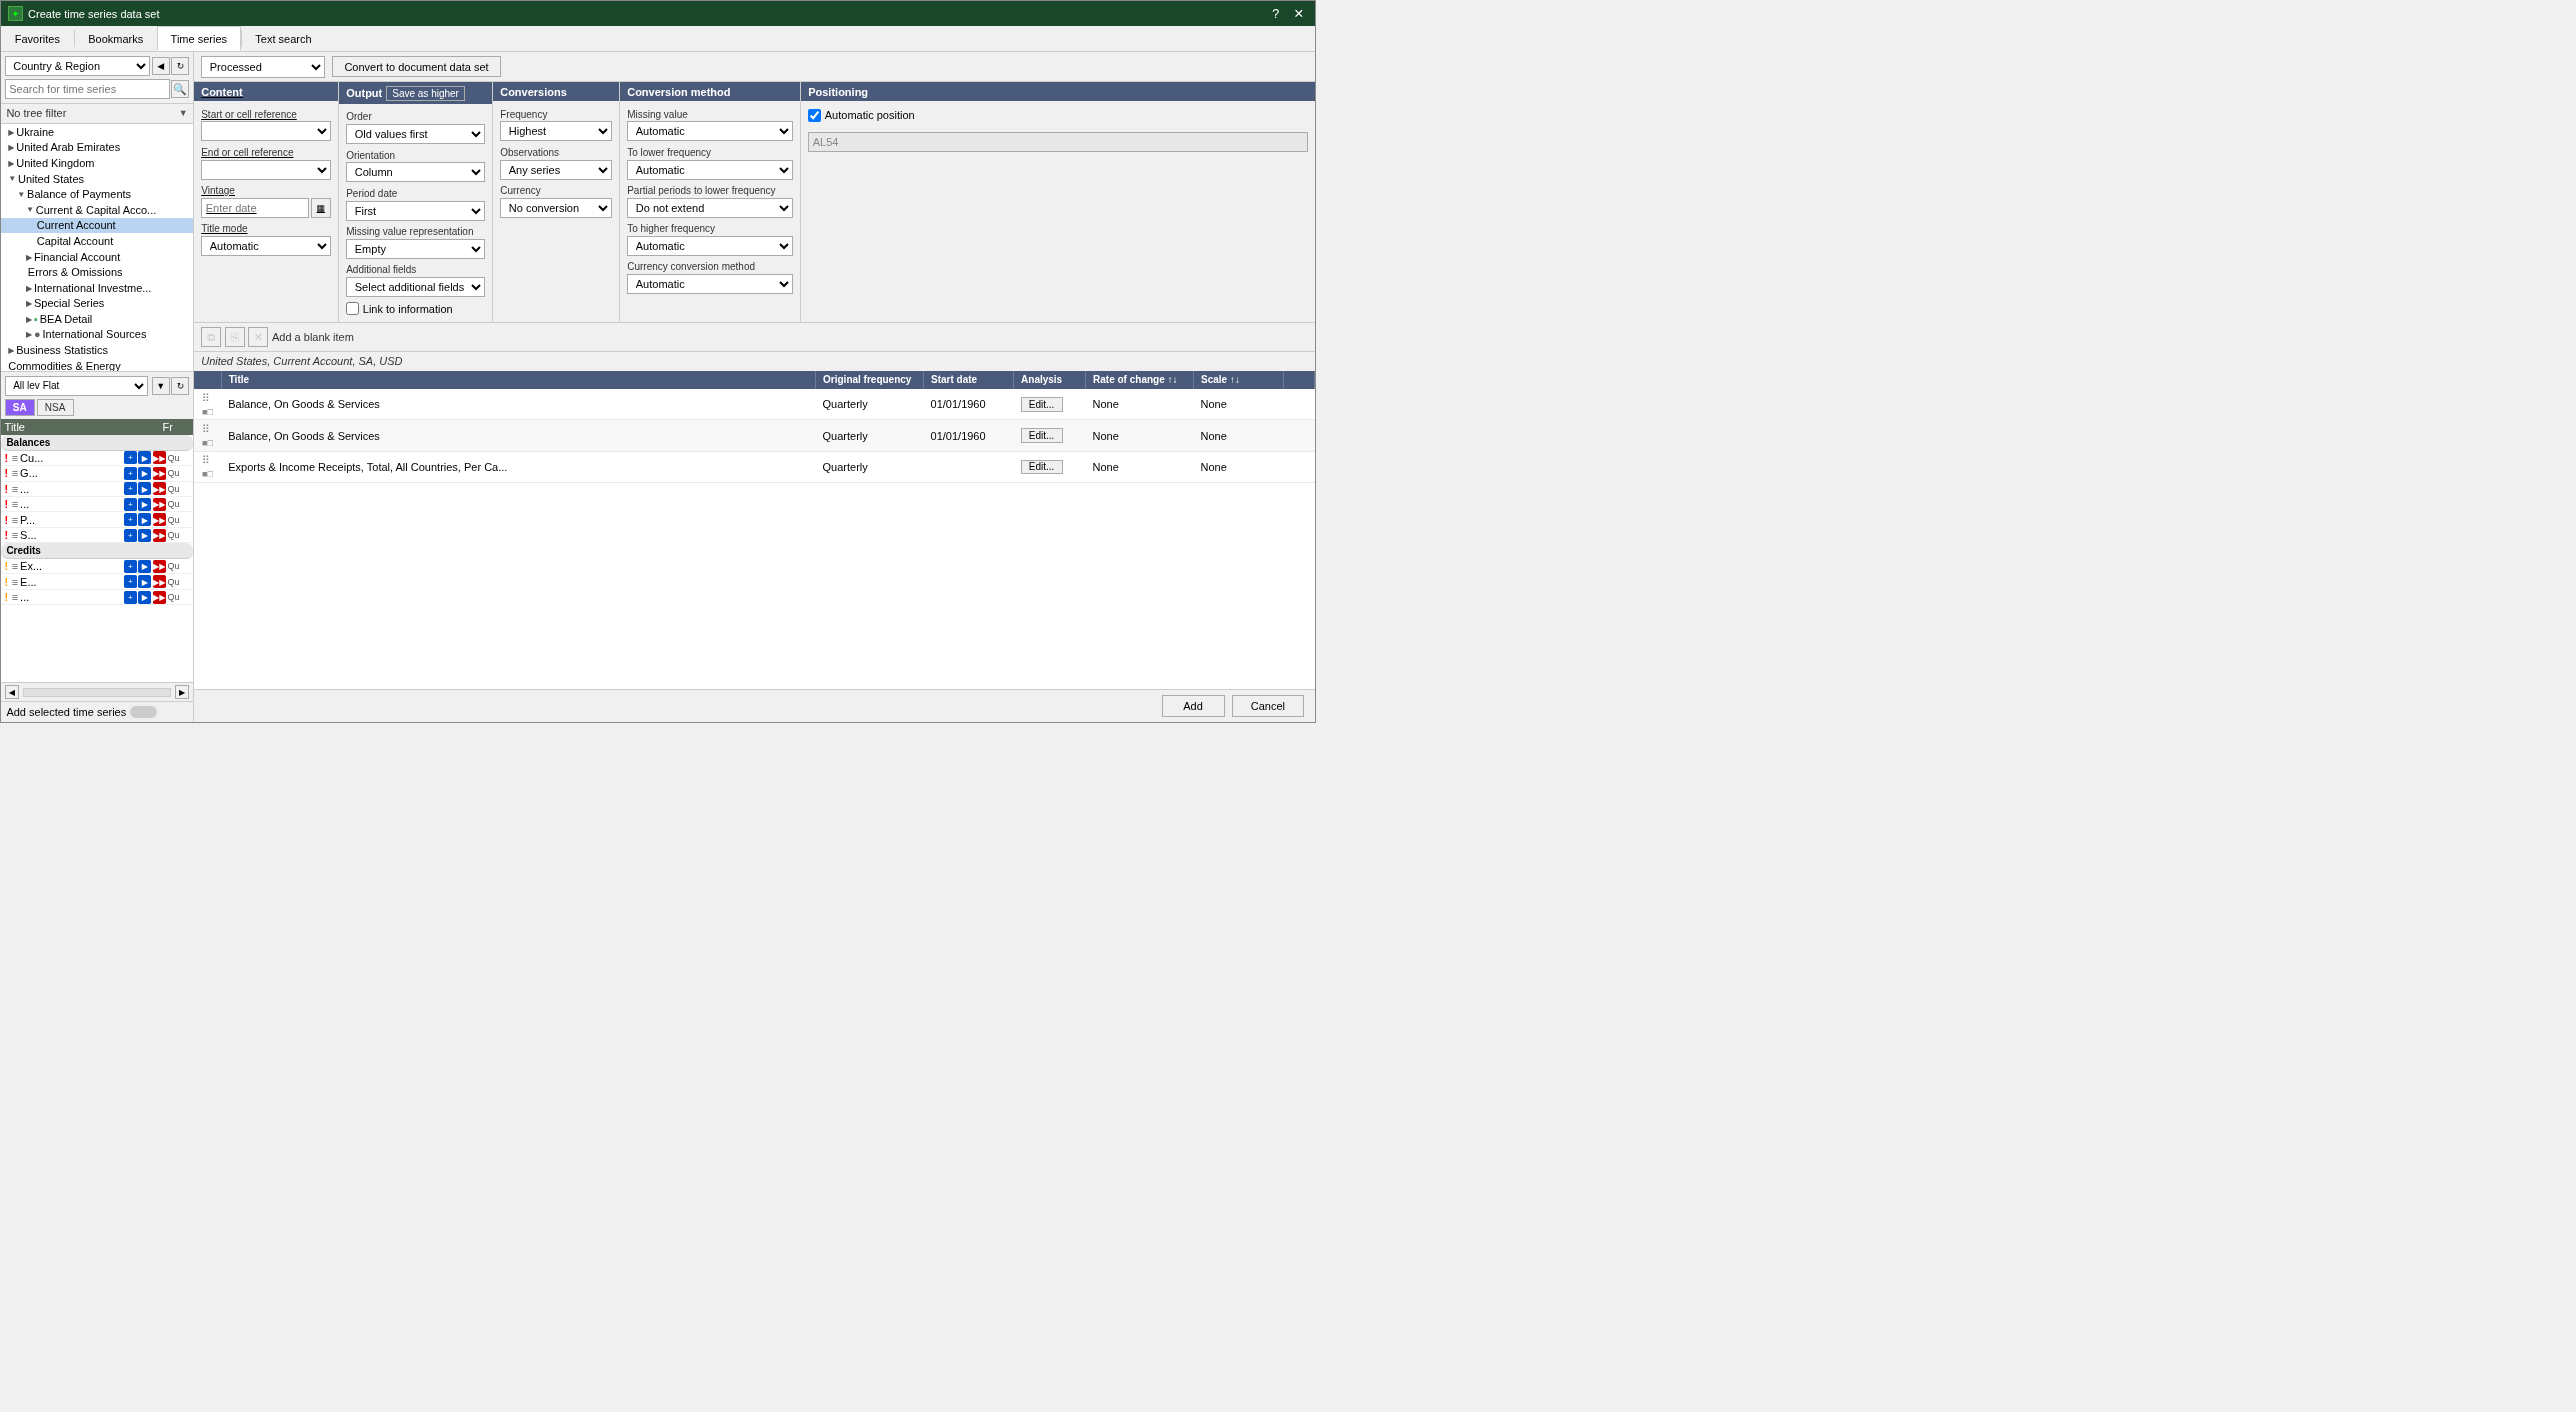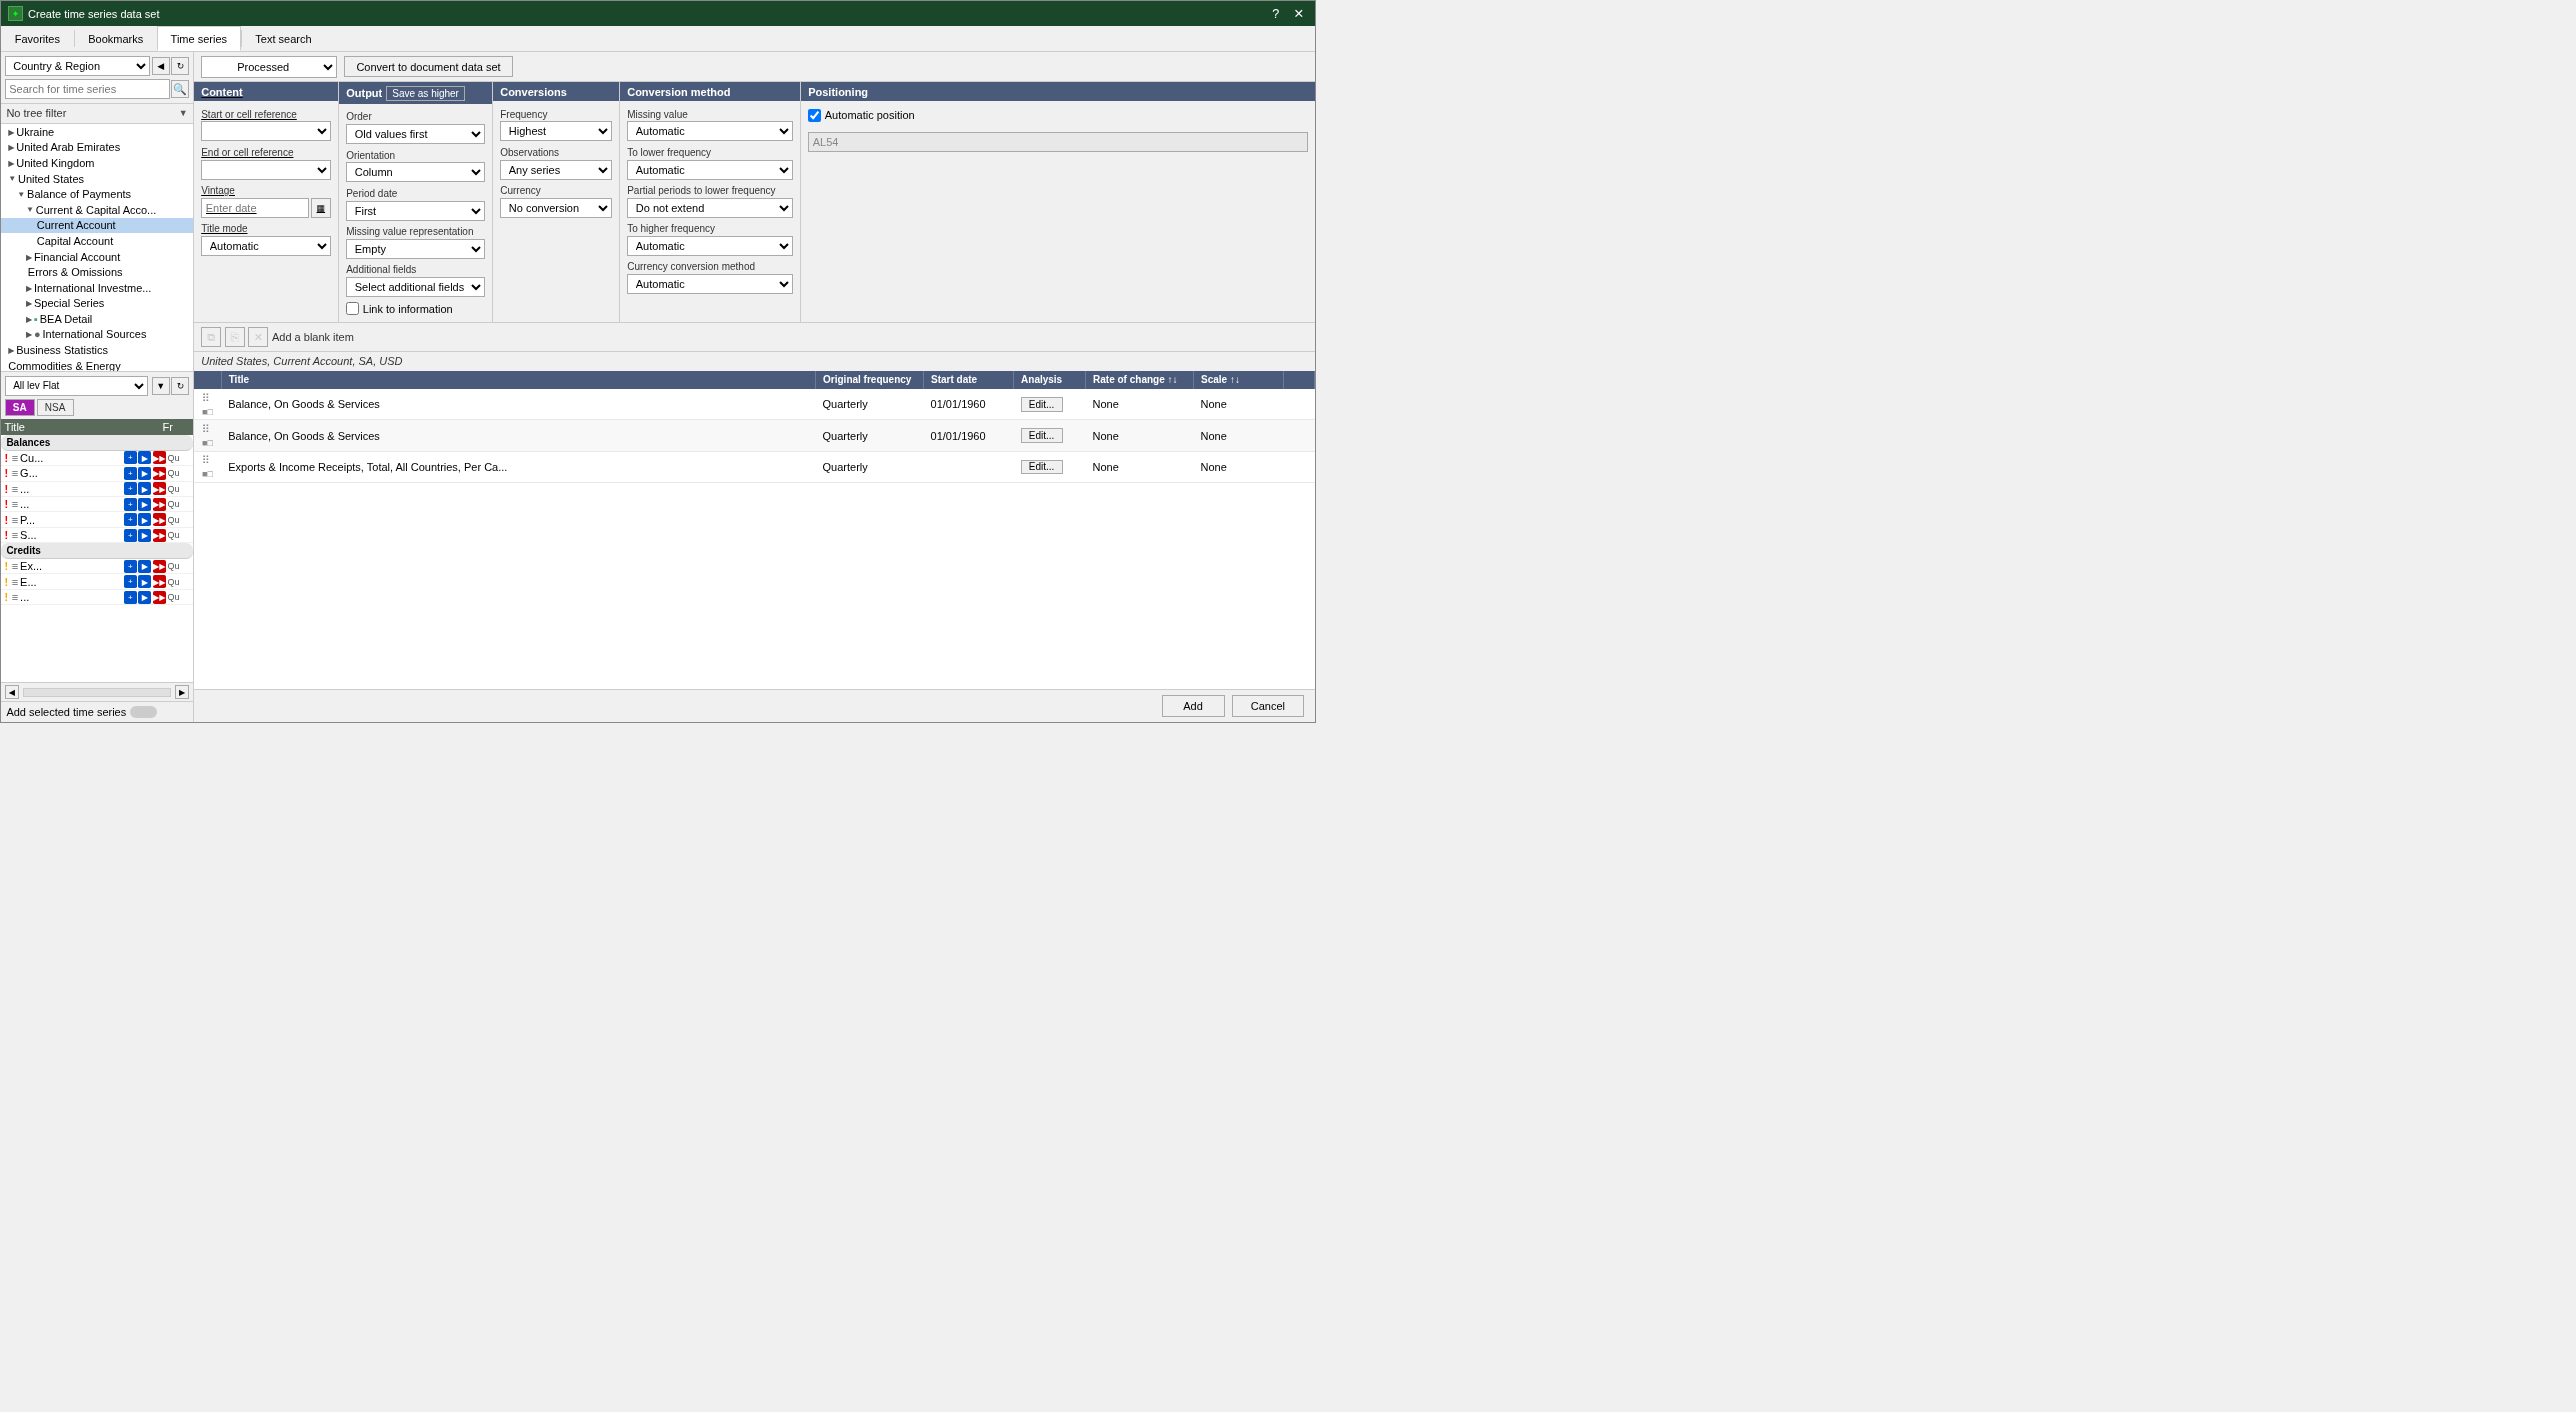--- a/index.html
+++ b/index.html
@@ -40,21 +40,21 @@
     .tree-item.selected { background: #c8d8f0; }
     .tree-arrow { font-size: 8.1px; margin-right: 1.8px; color: #555; }
 
     .bottom-controls { padding: 3.6px; display: flex; flex-direction: column; gap: 3.6px; }
     .filter-row { display: flex; align-items: center; gap: 3.6px; }
     .filter-select { flex: 1; padding: 1.8px 3.6px; border: 0.9px solid #aaa; background: white; font-size: 10px; height: 20px; }
     .filter-btns { display: flex; gap: 1.8px; }
     .filter-btn { width: 18px; height: 18px; background: #f0f0f0; border: 0.9px solid #aaa; cursor: pointer; font-size: 9px; display: flex; align-items: center; justify-content: center; }
 
     .sa-nsa-row { display: flex; gap: 1.8px; }
-    .sa-btn { padding: 1.8px 7.2px; border: 0.9px solid #aaa; cursor: pointer; font-size: 10px; font-weight: bold; background: #a21caf; color: white; }
+    .sa-btn { padding: 1.8px 7.2px; border: 0.9px solid #aaa; cursor: pointer; font-size: 10px; font-weight: bold; background: #8b5cf6; color: white; }
     .nsa-btn { padding: 1.8px 7.2px; border: 0.9px solid #aaa; cursor: pointer; font-size: 10px; background: #f0f0f0; color: #333; }
 
     .data-list-header { display: flex; background: #5a6a5a; color: white; padding: 1.8px 3.6px; font-size: 10px; }
     .data-list-col { flex: 1; }
     .data-list-col.fr { width: 27px; flex: none; }
 
     .data-list { overflow-y: auto; background: white; flex: 1; }
     .data-group-header { background: #e8e8e8; padding: 1.8px 5.4px; font-weight: bold; font-size: 10px; border-bottom: 0.9px solid #ccc; border-radius: 7px; }
     .data-row { display: flex; align-items: center; padding: 0.9px 3.6px; border-bottom: 0.9px solid #f0f0f0; gap: 1.8px; font-size: 10px; }
     .data-row-icon { color: red; font-weight: bold; margin-right: 1.8px; }
@@ -65,21 +65,21 @@
     .data-row-title { flex: 1; overflow: hidden; text-overflow: ellipsis; white-space: nowrap; }
     .data-row-freq { color: #555; font-size: 9px; width: 22px; }
 
     .add-series-row { display: flex; align-items: center; padding: 3.6px 5.4px; border-top: 0.9px solid #ccc; font-size: 10px; gap: 3.6px; }
     .add-series-toggle { width: 27px; height: 12.7px; background: #ccc; border-radius: 6.3px; position: relative; }
 
     
     .right-panel { flex: 1; display: flex; flex-direction: column; overflow: hidden; }
 
     .top-toolbar { display: flex; align-items: center; padding: 3.6px 7.2px; gap: 7.2px; border-bottom: 0.9px solid #ccc; background: #f0f0f0; }
-    .processed-select { width: 136px; padding: 1.8px 3.6px; border: 0.9px solid #aaa; background: white; font-size: 11px; height: 22px; text-align: center; }
+    .processed-select { width: 124px; padding: 1.8px 3.6px; border: 0.9px solid #aaa; background: white; font-size: 11px; height: 22px; }
     .convert-btn { padding: 3.6px 11px; background: #f0f0f0; border: 0.9px solid #aaa; cursor: pointer; font-size: 11px; }
 
     .settings-panel { display: flex; border-bottom: 0.9px solid #ccc; background: #f0f0f0; }
     
     .settings-col { border-right: 0.9px solid #ccc; padding: 0; display: flex; flex-direction: column; }
     .settings-col:last-child { border-right: none; }
     .settings-header { background: #4a5a7a; color: white; padding: 3.6px 7.2px; font-size: 11px; font-weight: bold; display: flex; align-items: center; gap: 3.6px; }
     .settings-header .save-default { background: none; border: 0.9px solid #aaa; color: white; font-size: 10px; padding: 0.9px 5.4px; cursor: pointer; }
     .settings-body { padding: 7.2px; display: flex; flex-direction: column; gap: 5.4px; }
     .field-label { font-size: 10px; color: #333; margin-bottom: 1.8px; }

